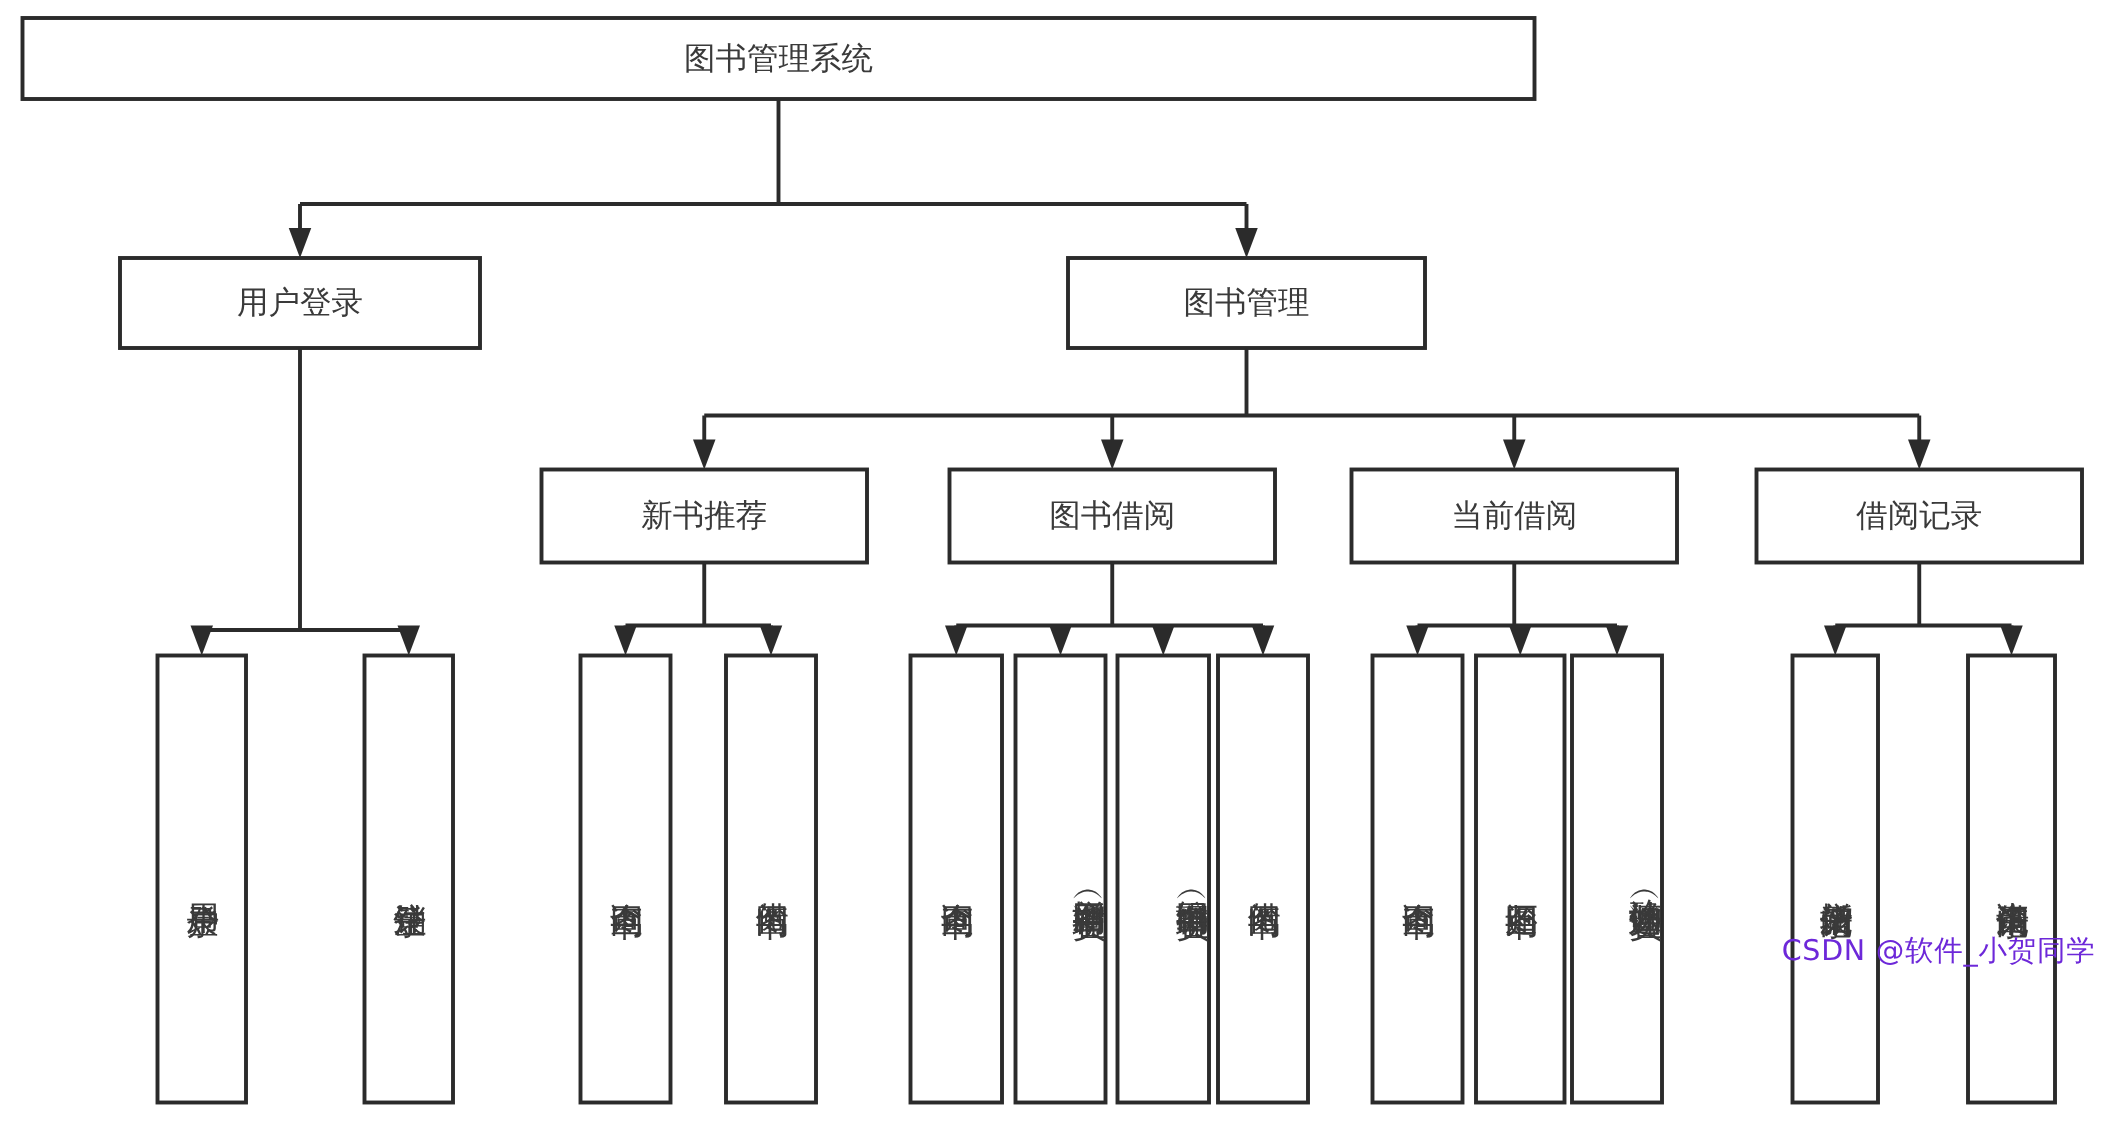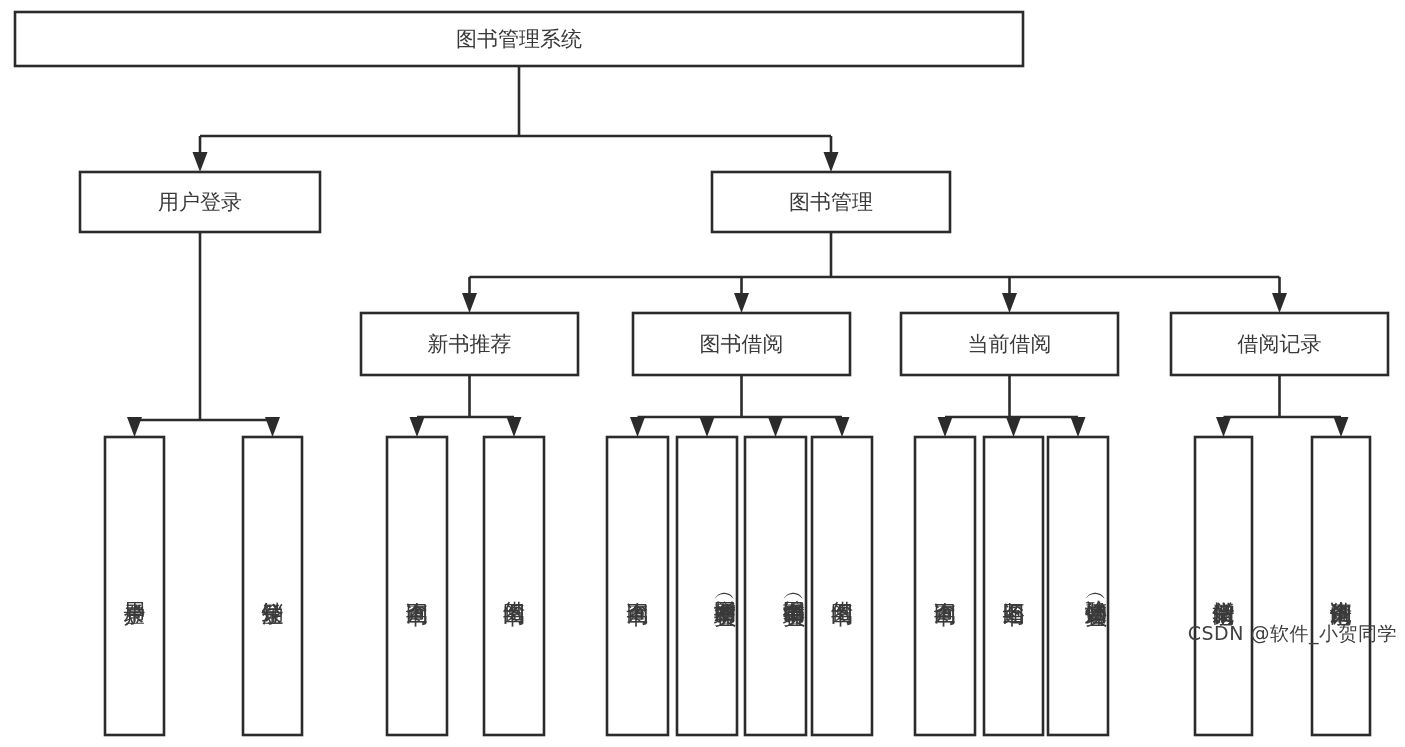--- a/index.html
+++ b/index.html
@@ -66,21 +66,21 @@
     overflow: hidden;
     pointer-events: none;
   }
   .leaf-label.centered {
     align-items: center;
   }
   .watermark {
     position: absolute;
     right: 8px;
     bottom: 6px;
-    color: #404040;
+    color: #6d28d9;
     font-family: "DejaVu Sans", "Liberation Sans", sans-serif;
     font-size: 19px;
     letter-spacing: 0.5px;
     white-space: nowrap;
     pointer-events: none;
   }
 </style>
 </head>
 <body>
 

